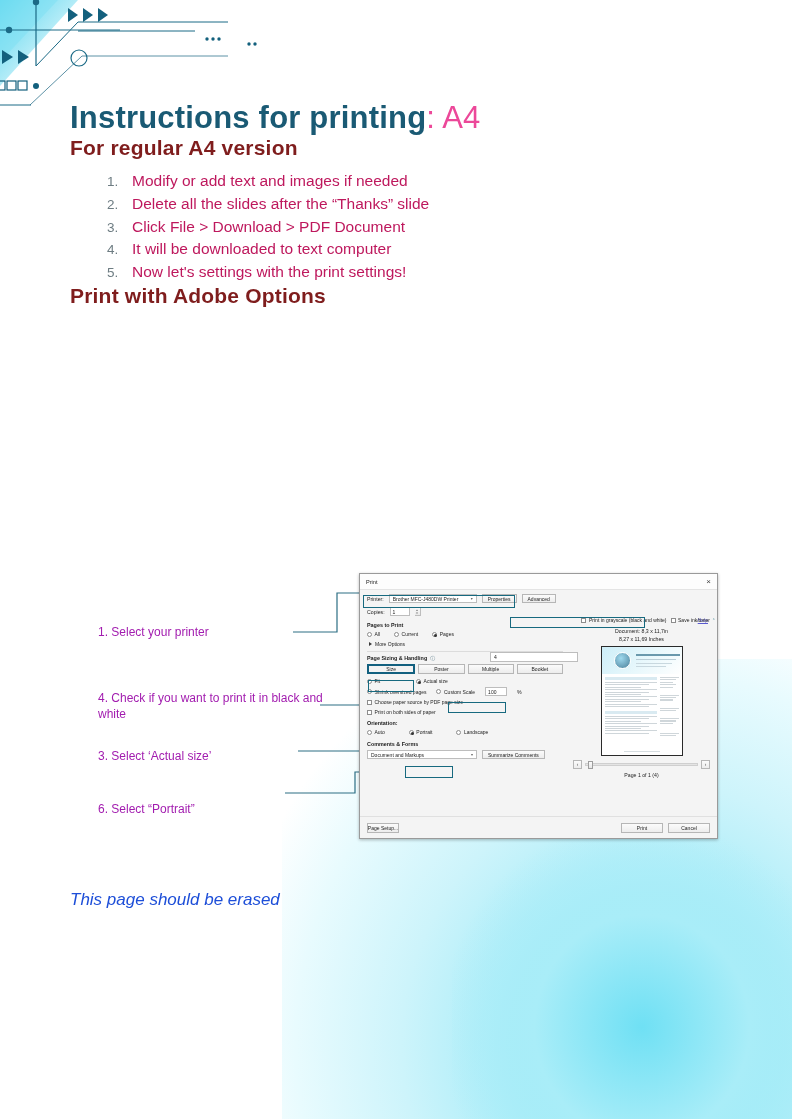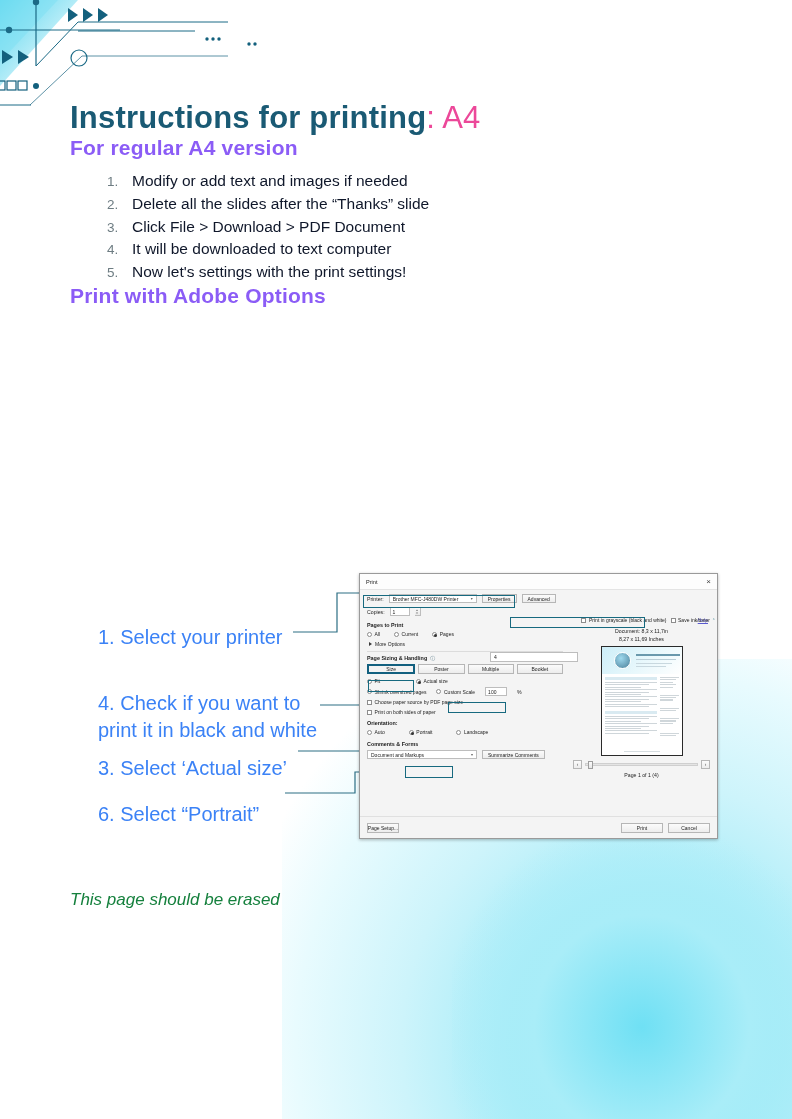--- a/index.html
+++ b/index.html
@@ -45,39 +45,39 @@
   h1.title .light { font-weight: 400; color:#ec4899; }
 
   p.intro {
     margin: 44px 0 0 0;
     font-size: 15.5px; line-height: 1.52;
     color: #3a3a3a; max-width: 650px;
     font-weight: 400;
   }
 
   h2.section {
-    color: #8b5cf6; font-size: 21px; font-weight: 700;
+    color: #7f1d1d; font-size: 21px; font-weight: 700;
     margin: 0; letter-spacing: .2px;
   }
   .sec-regular { margin-top: 52px; }
   .sec-acrobat { margin-top: 52px; }
 
   ol.steps {
     margin: 10px 0 0 0; padding-left: 52px;
-    font-size: 15.5px; line-height: 1.47; color: #0f172a;
+    font-size: 15.5px; line-height: 1.47; color: #be185d;
   }
   ol.steps li { padding-left: 10px; margin: 0; }
   ol.steps li::marker { color: #6d7c82; font-size: 13.5px; }
 
   
   .callouts { position: absolute; left: 98px; top: 624px; width: 275px; z-index: 6;}
-  .callout { font-size: 20px; color: #3b82f6; line-height: 1.35; }
+  .callout { font-size: 12px; color: #a21caf; line-height: 1.35; }
   .c1 { position:absolute; top:0px; left:0; }
   .c2 { position:absolute; top:66px; left:0; width: 225px;}
-  .c3 { position:absolute; top:131px; left:0; }
+  .c3 { position:absolute; top:124px; left:0; }
   .c4 { position:absolute; top:177px; left:0; }
 
   .leaders { position:absolute; left:0; top:560px; width:792px; height:300px; z-index: 4; pointer-events:none;}
 
   
   .dialog {
     position: absolute; left: 359px; top: 573px;
     width: 359px; height: 266px;
     background: #f4f4f4;
     border: 1px solid #9a9a9a;
@@ -183,21 +183,21 @@
   .info-i { font-size:5px; color:#5e7f8c; }
 
   .more-opt { display:flex; align-items:center; gap:3px; font-size:5px; margin: 2px 0 0 2px;}
   .tri { width:0;height:0;border-left:3px solid #3a3a3a;border-top:2px solid transparent;border-bottom:2px solid transparent;}
 
   
   .hl { position:absolute; border:1.6px solid #17697f; pointer-events:none; z-index: 9; }
 
   .erased {
     position:absolute; left:70px; top:890px;
-    font-size:17px; font-style:italic; color:#15803d;
+    font-size:17px; font-style:italic; color:#1d4ed8;
     z-index:6;
   }
 </style>
 </head>
 <body>
 
 <div class="bg-glow-br"></div>
 <div class="bg-glow-br2"></div>
 
 <div class="corner">

